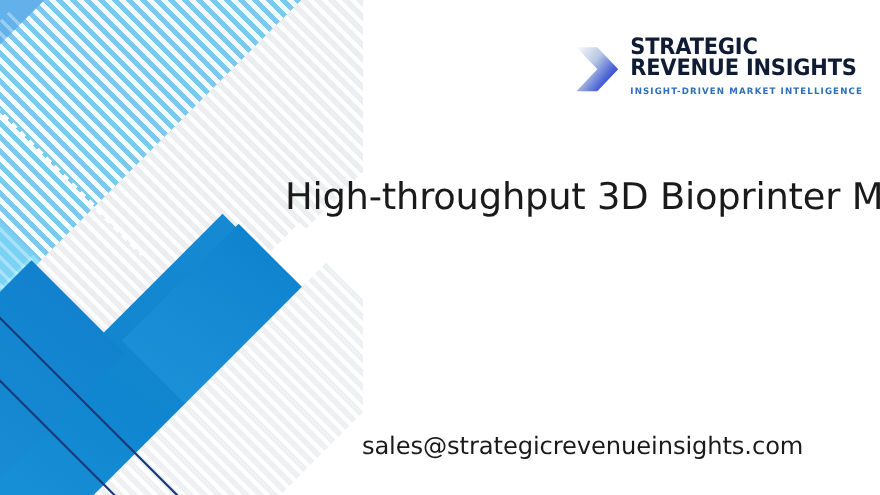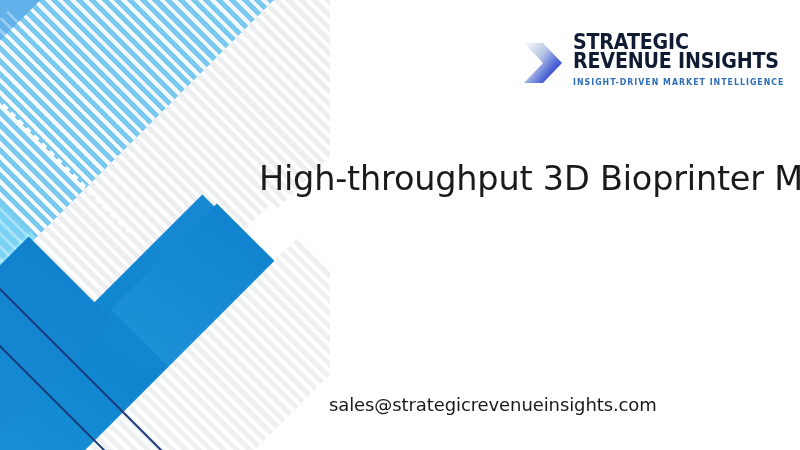--- a/index.html
+++ b/index.html
@@ -121,21 +121,21 @@
   }
 
   
   .title{
     position:absolute;left:259px;top:159px;width:700px;
     font-size:33.5px;color:#1a1a1a;white-space:nowrap;
     letter-spacing:-.2px;
   }
   .email{
     position:absolute;left:329px;top:394px;
-    font-size:18px;color:#1a1a1a;white-space:nowrap;letter-spacing:-.1px;
+    font-size:22px;color:#1a1a1a;white-space:nowrap;letter-spacing:-.1px;
   }
 </style>
 </head>
 <body>
 
 <div class="slide">
 
   <div class="art">
     <div class="shape band-a"></div>
     <div class="shape band-b"></div>

